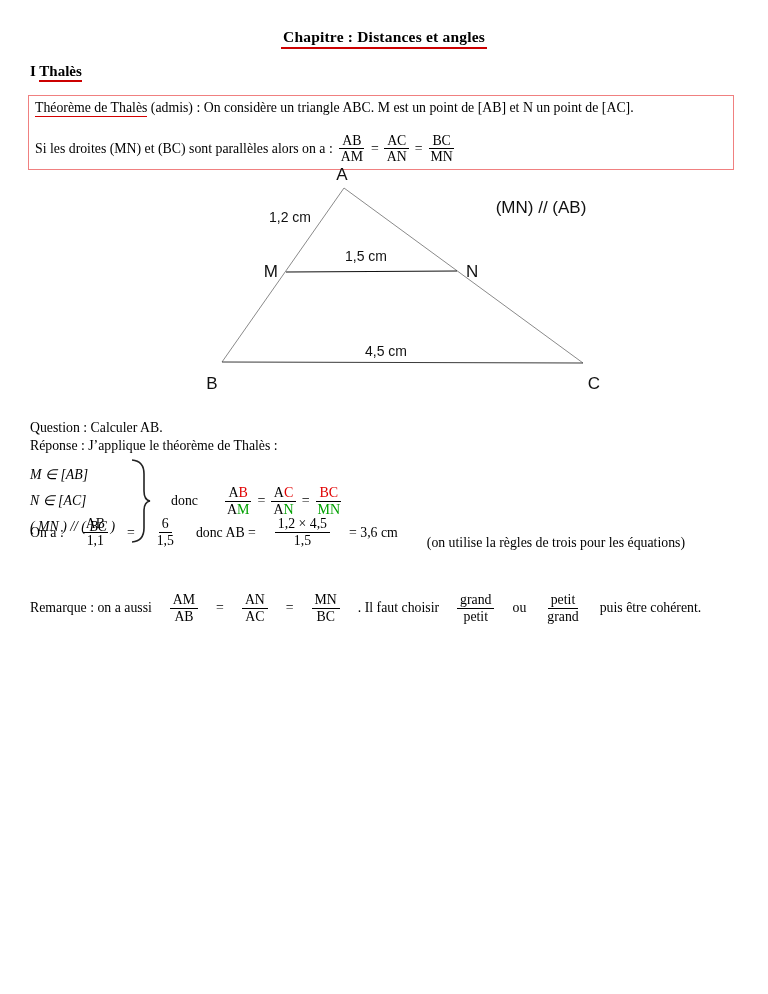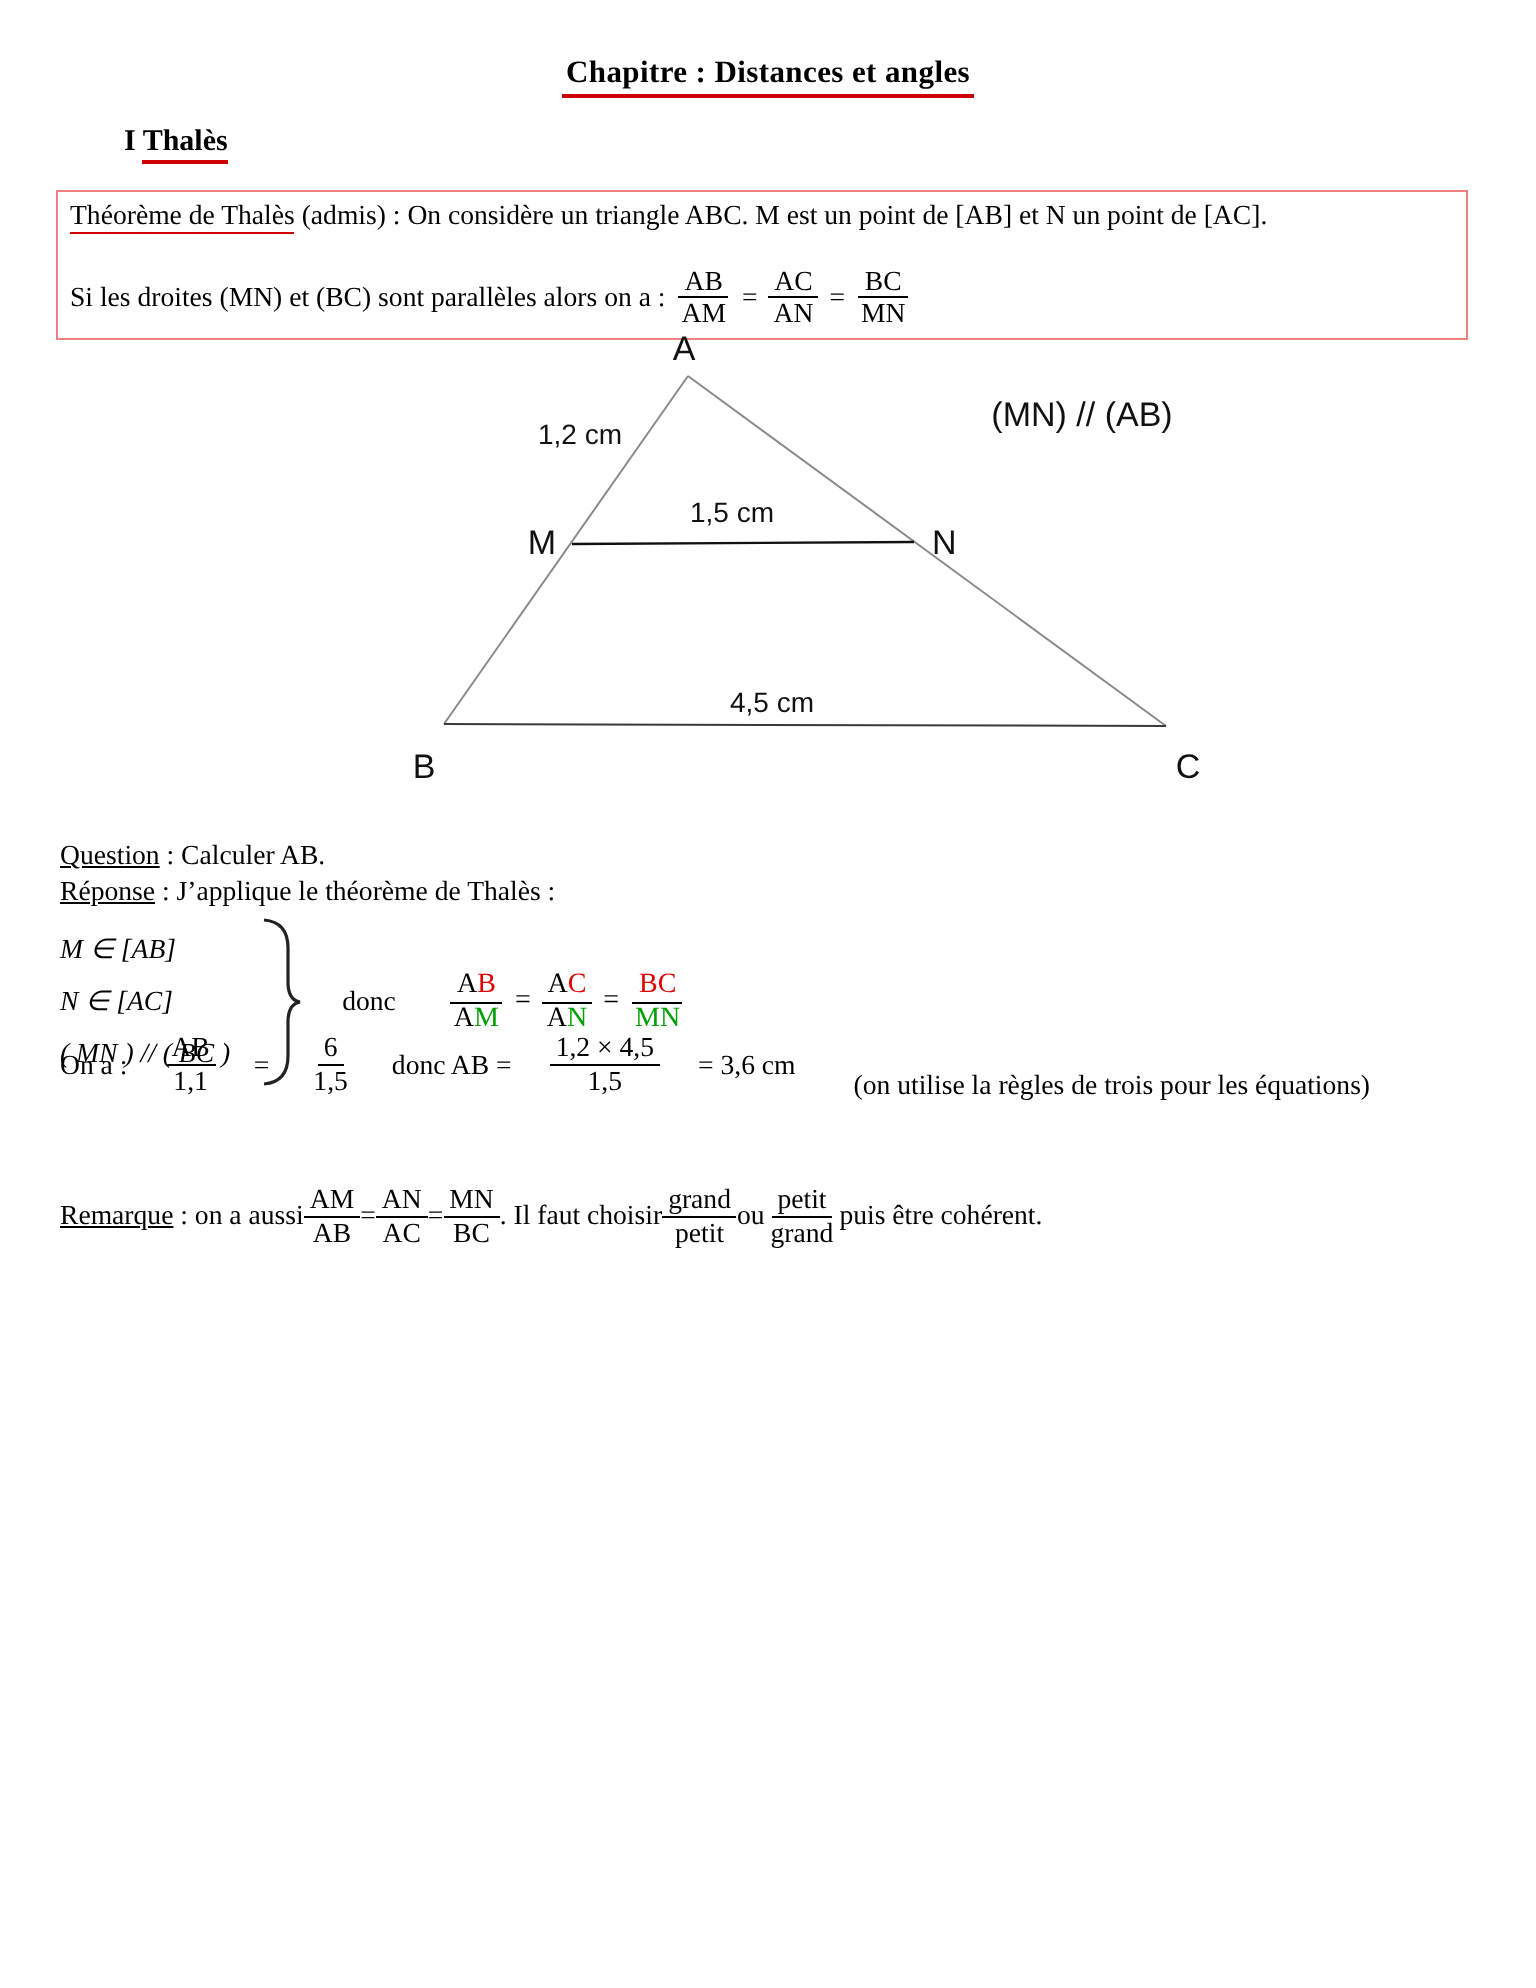--- a/index.html
+++ b/index.html
@@ -3,21 +3,21 @@
 <meta charset="utf-8">
 <style>
   html,body{margin:0;padding:0;background:#fff;}
   #page{position:relative;width:768px;height:935px;background:#ffffff;overflow:hidden;
         font-family:"Liberation Serif", serif;color:#000;}
 
   
   .title-wrap{position:absolute;top:28px;left:0;width:100%;text-align:center;}
   .title{display:inline-block;font-size:15.5px;font-weight:bold;
          border-bottom:2.5px solid #cc0000;padding:0 2px 1px 2px;letter-spacing:.2px;}
-  .sec-head{position:absolute;top:63px;left:30px;font-size:15px;font-weight:bold;margin-left:32px;}
+  .sec-head{position:absolute;top:63px;left:30px;font-size:15px;font-weight:bold;}
   .sec-head .u-red{border-bottom:2px solid #cc0000;padding-bottom:1px;}
 
   
   .thm-box{position:absolute;left:28px;top:95px;width:692px;border:1.2px solid #f08080;
            padding:3px 6px 4px 6px;font-size:13.8px;line-height:1.35;}
   .thm-line1{white-space:nowrap;}
   .u-red-thin{border-bottom:1.5px solid #d40000;padding-bottom:0.5px;}
   .thm-line2{display:flex;align-items:center;gap:5px;margin-top:15px;}
 
   
@@ -30,32 +30,32 @@
   .c-black{color:#000;}
 
   
   .figure{position:absolute;left:190px;top:155px;}
   .fig-label{font-family:"Liberation Sans", sans-serif;font-size:17px;fill:#111;}
   .fig-dim{font-family:"Liberation Sans", sans-serif;font-size:14px;fill:#111;}
   .fig-note{font-family:"Liberation Sans", sans-serif;font-size:17px;fill:#111;}
 
   
   .solution{position:absolute;left:30px;top:419px;font-size:13.8px;line-height:1.32;}
-  .u-black{text-decoration:underline;}
+  .u-black{}
   .system{display:flex;align-items:center;margin-top:3px;}
   .conds div{height:26px;line-height:26px;white-space:nowrap;font-style:italic;}
   .brace-svg{margin-left:14px;}
   .donc{margin-left:18px;}
   .thales-frac-row{margin-left:26px;display:flex;align-items:center;gap:5px;font-size:14px;}
 
   
   .calc-row{position:absolute;left:30px;top:514px;display:flex;align-items:center;gap:19px;
             font-size:13.8px;white-space:nowrap;}
   .calc-row .note{margin-left:10px;margin-top:21px;}
-  .remark-row{position:absolute;left:30px;top:592px;display:flex;align-items:center;gap:0;
+  .remark-row{position:absolute;left:30px;top:592px;display:flex;align-items:center;gap:18px;
               font-size:13.8px;white-space:nowrap;}
 </style>
 </head>
 <body>
 
 <div id="page">
 
   <div class="title-wrap">
     <span class="title">Chapitre : Distances et angles</span>
   </div>

